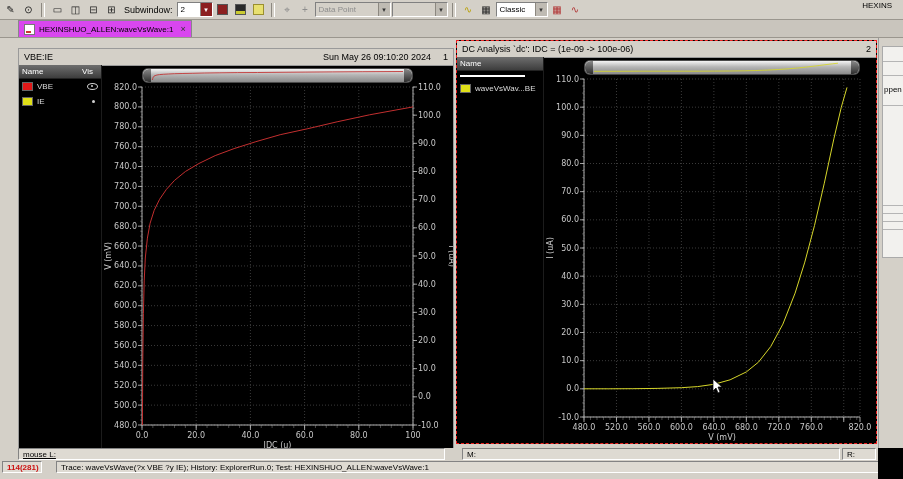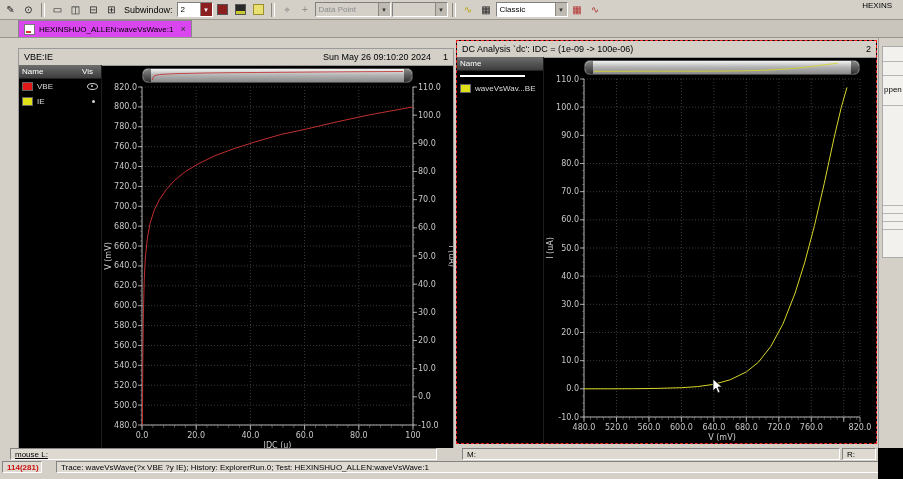--- a/index.html
+++ b/index.html
@@ -116,21 +116,21 @@
     <span>Data Point</span>
     <span class="carrow">▾</span>
   </span>
   <span class="combo disabled" style="width:56px">
     <span></span>
     <span class="carrow">▾</span>
   </span>
   <span class="tsep"></span>
   <span class="tbtn" style="color:#b8a000">∿</span>
   <span class="tbtn">▦</span>
-  <span class="combo" style="width:72px">
+  <span class="combo" style="width:52px">
     <span>Classic</span>
     <span class="carrow">▾</span>
   </span>
   <span class="tbtn" style="color:#b03030">▦</span>
   <span class="tbtn" style="color:#b03030">∿</span>
   <span class="bg-text">HEXINS</span>
 </div>
 
 <div class="tabbar">
   <div class="tab">
@@ -641,21 +641,21 @@
       <div class="sp-line" style="top:182px"></div>
     </div>
   </div>
 
   <svg style="position:absolute;left:712px;top:340px;pointer-events:none" width="12" height="17">
     <path d="M1,1 L1,13 L4,10 L6,15 L8,14 L6,9 L10,9 Z" fill="#fff" stroke="#000" stroke-width="0.7"></path>
   </svg>
 </div>
 
 <div class="status1">
-  <span class="sfield" style="left:10px;width:427px;text-decoration:underline;">
+  <span class="sfield" style="left:18px;width:427px;text-decoration:underline;">
     <span>mouse L:</span>
   </span>
   <span class="sfield" style="left:462px;width:378px;">
     <span>M:</span>
   </span>
   <span class="sfield" style="left:842px;width:34px;">
     <span>R:</span>
   </span>
 </div>
 <div class="status2">

